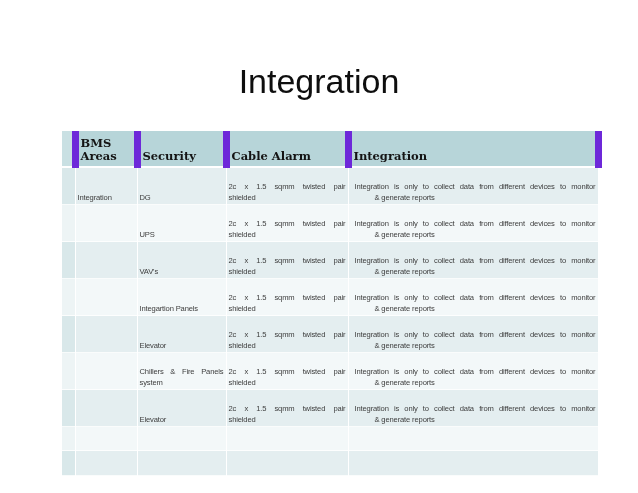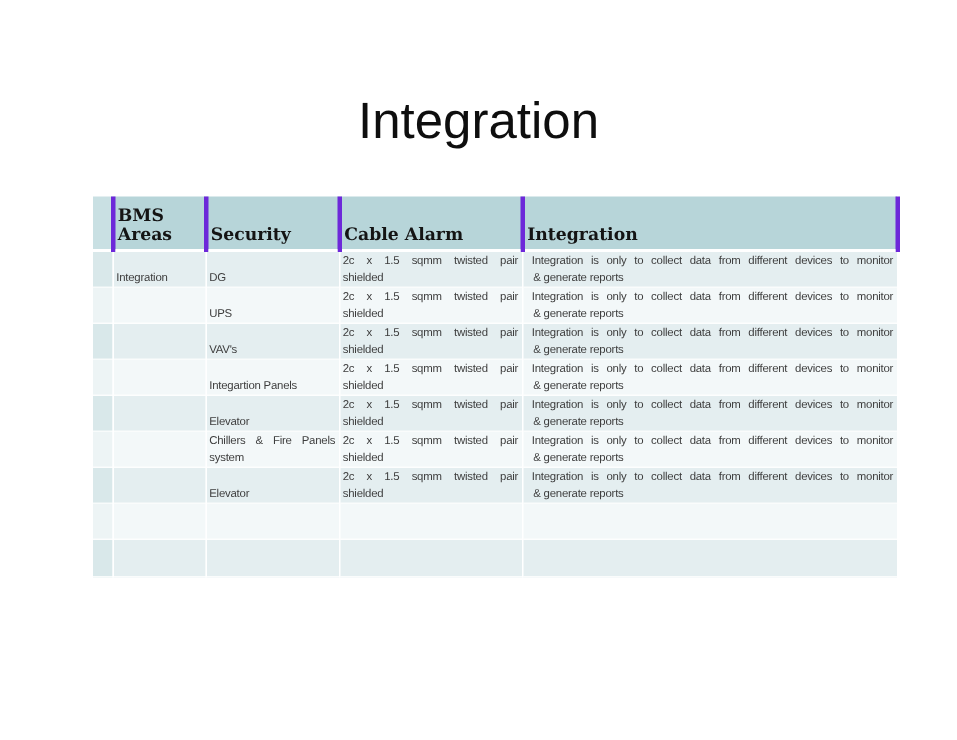--- a/index.html
+++ b/index.html
@@ -34,21 +34,21 @@
   th {
     font-family:"DejaVu Serif","Liberation Serif",serif;
     font-weight:bold;
     font-size:11.5px;
     line-height:13px;
     color:#141414;
     text-align:left;
     vertical-align:bottom;
     padding:2px 2px 3px 2px;
     background:var(--hbg);
-    border-right:3px solid #6d28d9;
+    border-right:7px solid #6d28d9;
     border-bottom:2px solid #ffffff;
   }
   th.c0 { background:var(--hbg0); }
   tbody tr { height:23px; }
   tbody tr.row-8 { height:24px; }
   tbody tr.row-9 { height:25px; }
   td {
     vertical-align:bottom;
     font-size:7.6px;
     letter-spacing:-0.15px;
@@ -56,22 +56,22 @@
     color:#3d3d3d;
     padding:1px 2px;
     border-right:1px solid #ffffff;
     border-bottom:1px solid rgba(255,255,255,0.8);
   }
   td.c4 { padding-left:6px; padding-right:2px; }
   tr.odd  td       { background:var(--rob);  }
   tr.odd  td.c0    { background:var(--rob0); }
   tr.even td       { background:var(--reb);  }
   tr.even td.c0    { background:var(--reb0); }
-  .line.j { display:flex; justify-content:space-between; }
-  .line.hang { margin-left:1px; }
+  .line.j { display:flex; justify-content:space-between;margin-top:13px; }
+  .line.hang { margin-left:20px; }
 </style>
 </head>
 <body>
 
 <div class="slide">
 
   <h1 class="slide-title">Integration</h1>
 
   <table class="bms">
     <colgroup>

